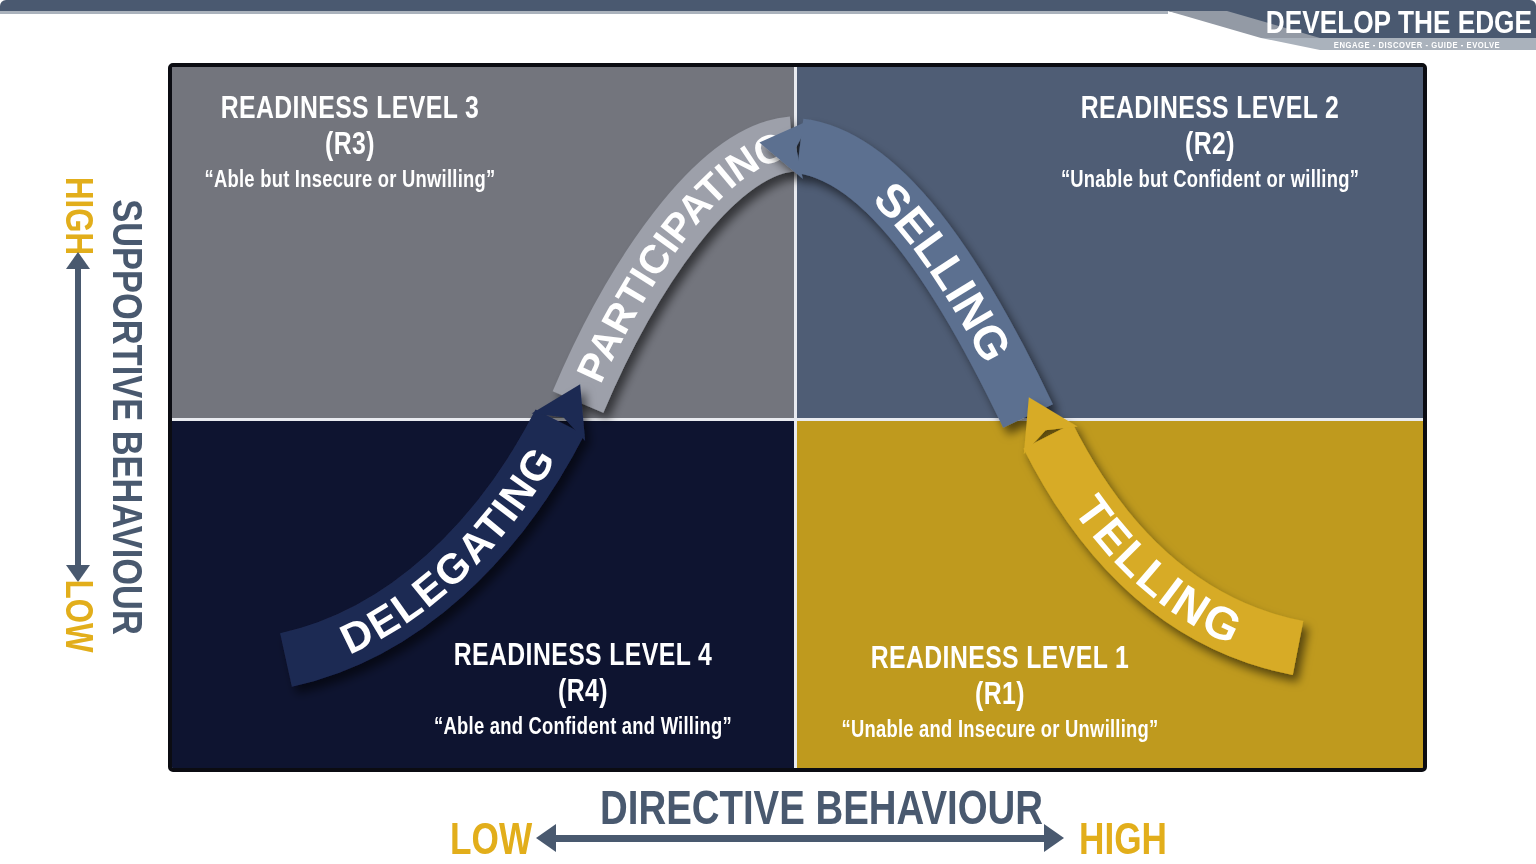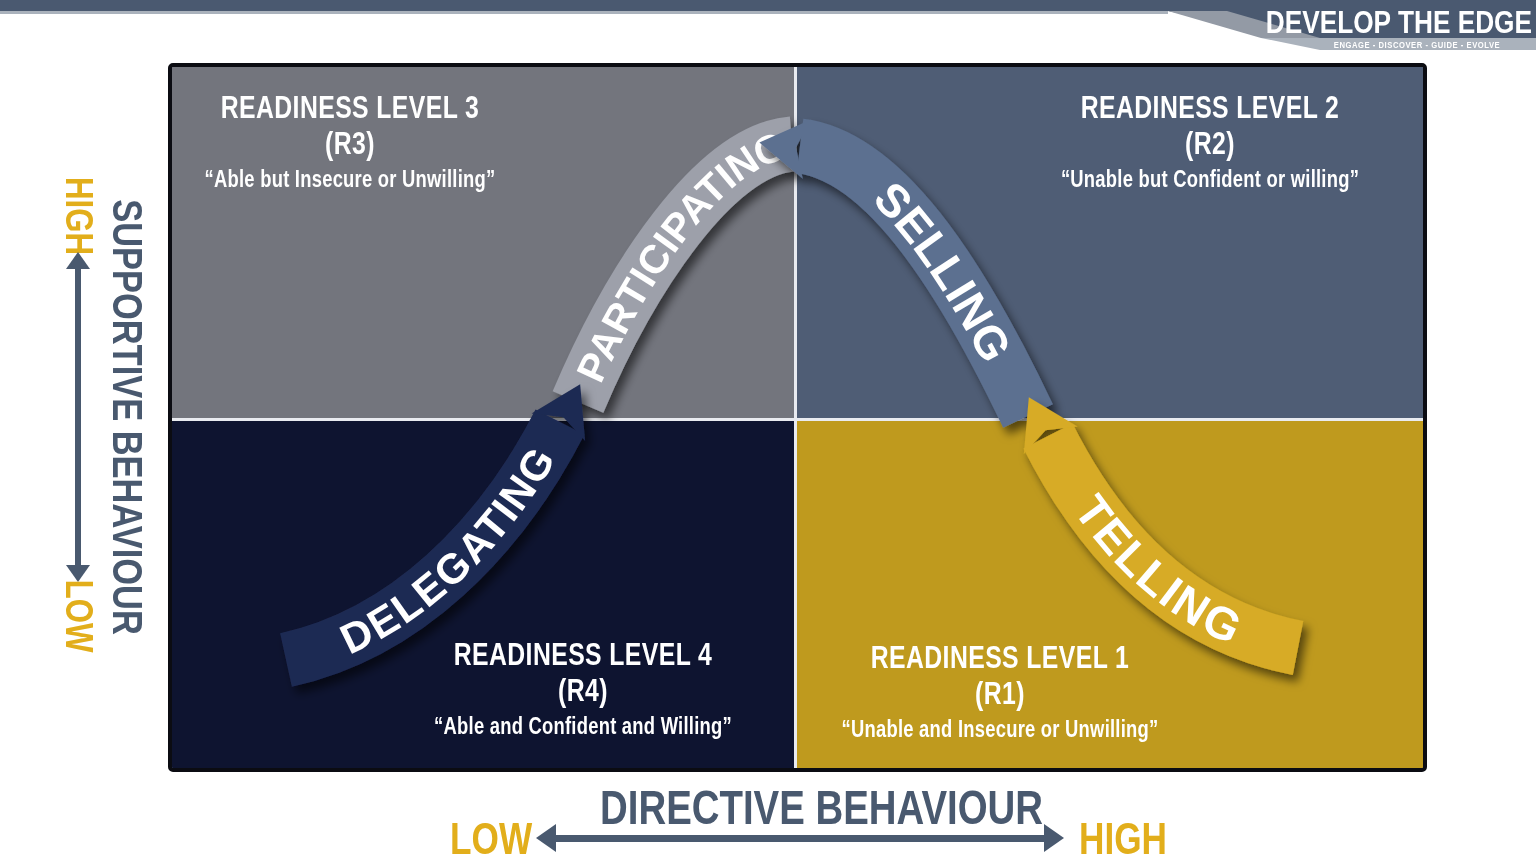--- a/index.html
+++ b/index.html
@@ -1,18 +1,19 @@
 <!DOCTYPE html>
 <html><head>
 <meta charset="utf-8">
 <style>
   html,body{margin:0;padding:0;background:#ffffff;}
   .stage{
     position:relative;width:1536px;height:864px;overflow:hidden;background:#ffffff;
     font-family:"Liberation Sans","DejaVu Sans",sans-serif;
+    border-radius:6px;
   }
   
   .header-svg{position:absolute;left:0;top:0;}
   
   .chart-box{
     position:absolute;left:168px;top:63px;width:1259px;height:709px;
     border:4px solid #0b0c12;border-radius:5px;box-sizing:border-box;overflow:hidden;
     background:#74767e;
   }
   .chart-svg{position:absolute;left:0;top:0;}

